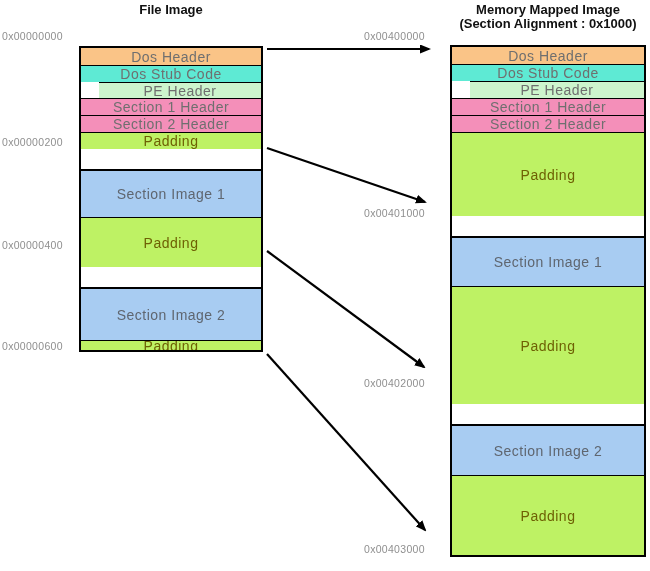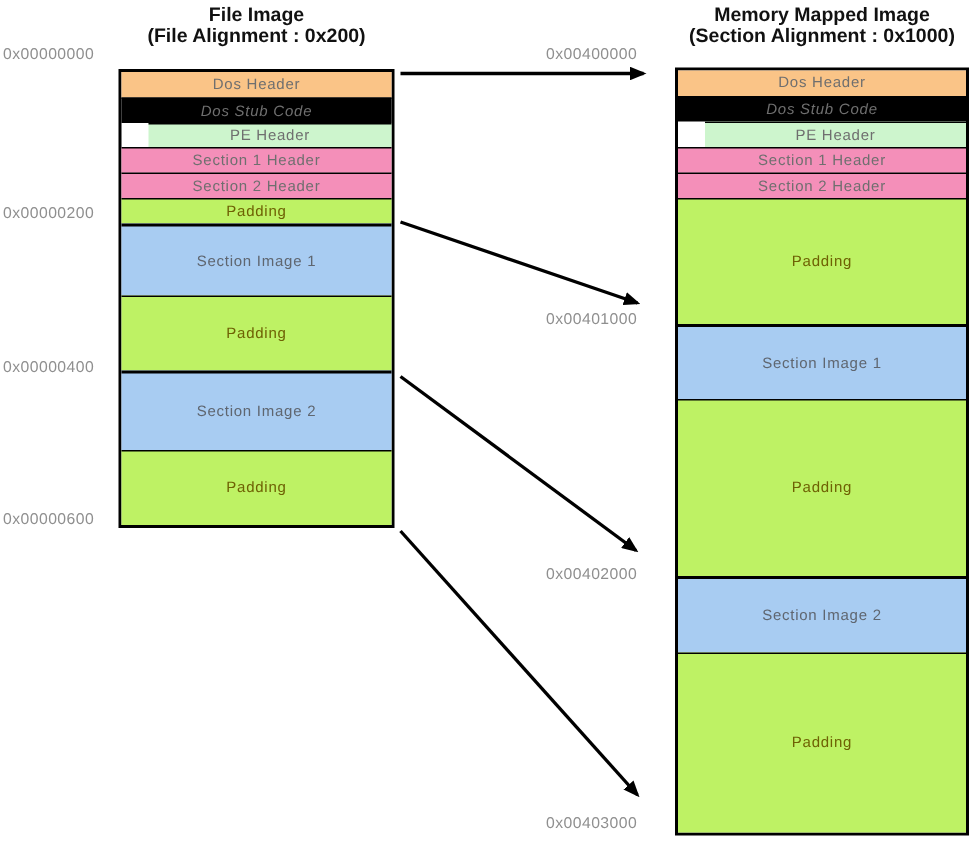--- a/index.html
+++ b/index.html
@@ -48,53 +48,52 @@
     background: #ffffff;
   }
   .box-left  { left: 79px;  top: 46px; width: 184px; height: 306px; }
   .box-right { left: 450px; top: 45px; width: 196px; height: 512px; }
 
   .row {
     box-sizing: border-box;
     display: flex;
     align-items: center;
     justify-content: center;
-    font-size: 10px;
+    font-size: 14px;
     letter-spacing: 0.5px;
     color: #6f6f6f;
     overflow: hidden;
     flex: 0 0 auto;
   }
   .row + .row { border-top: 1px solid #000000; }
-  .row.thick  { border-top: 2px solid #000000; }
+  .row.thick  { border-top: 2px solid #000000; margin-top: 20px; }
   .row.grow   { flex: 1 1 auto; }
 
   .c-dos-header     { background: #fac487; }
-  .c-dos-stub       { background: #000000; font-style: italic; }
+  .c-dos-stub       { background: #5eead4; }
   .c-pe-header      { background: #cdf5cd; margin-left: 18px; }
   .c-section-header { background: #f48fb9; }
   .c-padding        { background: #bef264; color: #6e6104; }
   .c-section-image  { background: #a8ccf2; color: #5f6670; }
 
   .arrows {
     position: absolute;
     left: 0; top: 0;
     width: 650px;
     height: 571px;
     pointer-events: none;
   }
 </style>
 </head>
 <body>
 
 <div class="canvas">
 
   <div class="diagram-title title-left">
     <div>File Image</div>
-    <div>(File Alignment : 0x200)</div>
   </div>
   <div class="diagram-title title-right">
     <div>Memory Mapped Image</div>
     <div>(Section Alignment : 0x1000)</div>
   </div>
 
   <div class="addr addr-left" style="top:30px">0x00000000</div>
   <div class="addr addr-left" style="top:136px">0x00000200</div>
   <div class="addr addr-left" style="top:239px">0x00000400</div>
   <div class="addr addr-left" style="top:340px">0x00000600</div>

